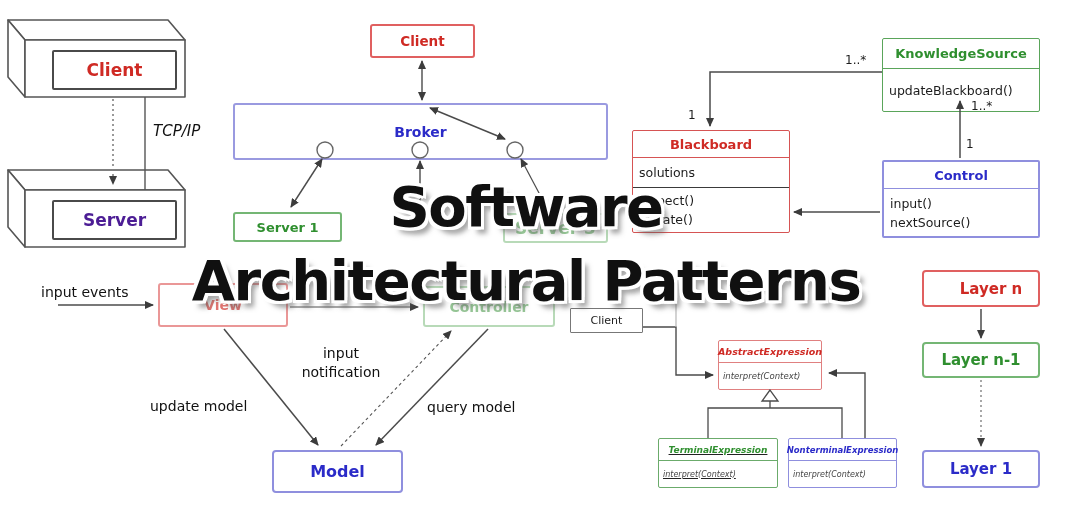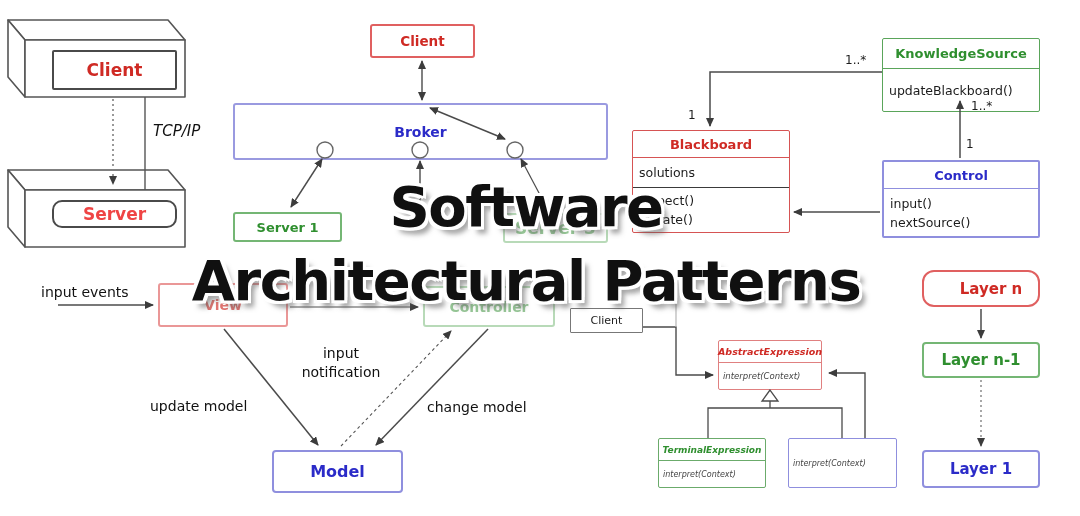--- a/index.html
+++ b/index.html
@@ -49,21 +49,21 @@
     <g stroke="#555" stroke-width="1.6" fill="#ffffff" stroke-linejoin="round">
       <polygon points="25,190 185,190 168,170 8,170"></polygon>
       <polygon points="8,170 25,190 25,247 8,227"></polygon>
       <rect x="25" y="190" width="160" height="57"></rect>
     </g>
   </svg>
 
   <div class="box" style="left:52px;top:50px;width:125px;height:40px;border:2px solid #4a4a4a;border-radius:2px;font-size:17px;color:#cf2a24;">
     <span>Client</span>
   </div>
-  <div class="box" style="left:52px;top:200px;width:125px;height:28px;border:2px solid #4a4a4a;border-radius:10px;font-size:17px;color:#ef4444;">
+  <div class="box" style="left:52px;top:200px;width:125px;height:40px;border:2px solid #4a4a4a;border-radius:2px;font-size:17px;color:#4c1d95;">
     <span>Server</span>
   </div>
   <div class="lbl" style="left:153px;top:122px;font-size:15px;color:#111;font-style:italic;">TCP/IP</div>
 
   <div class="box red-b" style="left:370px;top:24px;width:105px;height:34px;font-size:13.5px;">
     <span>Client</span>
   </div>
   <div class="box" style="left:233px;top:103px;width:375px;height:57px;border:2px solid #9a9ae0;font-weight:bold;font-size:14px;color:#2b2bc8;">
     <span>Broker</span>
   </div>
@@ -110,48 +110,49 @@
   </div>
   <div class="box green-b faint" style="left:423px;top:286px;width:132px;height:41px;font-size:14px;">
     <span>Controller</span>
   </div>
   <div class="box" style="left:272px;top:450px;width:131px;height:43px;border:2.5px solid #8f8fde;border-radius:4px;font-size:16px;color:#2b2bc8;">
     <span>Model</span>
   </div>
 
   <div class="lbl" style="left:41px;top:284px;font-size:14px;color:#111;">input events</div>
   <div class="lbl" style="left:150px;top:398px;font-size:14px;color:#111;">update model</div>
-  <div class="lbl" style="left:427px;top:399px;font-size:14px;color:#111;">change model</div>
+  <div class="lbl" style="left:427px;top:399px;font-size:14px;color:#111;">query model</div>
   <div style="position:absolute;left:283px;top:344px;width:116px;text-align:center;font-size:14px;line-height:19px;color:#111;z-index:2;white-space:normal;">input notification</div>
 
   <div class="box gray-b" style="left:570px;top:308px;width:73px;height:25px;font-size:11px;border-radius:1px;">
     <span>Client</span>
   </div>
 
   <div class="uml small-uml" style="left:718px;top:340px;width:104px;height:50px;border:1.5px solid #e08080;">
     <div class="t" style="height:21px;color:#cf2a24;border-bottom:1.2px solid #e08080;">AbstractExpression</div>
     <div class="c" style="flex:1;">
       <span>interpret(Context)</span>
     </div>
   </div>
 
-  <div class="uml small-uml" style="left:658px;top:438px;width:108px;height:50px;border:1.5px solid #6bab6b;">
+  <div class="uml small-uml" style="left:658px;top:438px;width:120px;height:50px;border:1.5px solid #6bab6b;text-decoration:underline;">
     <div class="t" style="height:21px;color:#2f8f2f;border-bottom:1.2px solid #6bab6b;font-size:9px;">TerminalExpression</div>
     <div class="c" style="flex:1;font-size:8px;">
       <span>interpret(Context)</span>
     </div>
   </div>
 
   <div class="uml small-uml" style="left:788px;top:438px;width:109px;height:50px;border:1.5px solid #8f8fde;">
+    <div class="t" style="height:21px;color:#2b2bc8;border-bottom:1.2px solid #8f8fde;font-size:8.5px;">NonterminalExpression</div>
     <div class="c" style="flex:1;font-size:8px;">
       <span>interpret(Context)</span>
     </div>
   </div>
 
-  <div class="box red-b" style="left:922px;top:270px;width:118px;height:37px;font-size:15px;border-radius:12px;padding-left:20px;">
+  <div class="box red-b" style="left:922px;top:270px;width:118px;height:37px;font-size:15px;border-radius:4px;padding-left:20px;">
     <span>Layer n</span>
   </div>
   <div class="box green-b" style="left:922px;top:342px;width:118px;height:36px;font-size:15px;border-radius:4px;">
     <span>Layer n-1</span>
   </div>
   <div class="box blue-b" style="left:922px;top:450px;width:118px;height:38px;font-size:15px;border-radius:4px;">
     <span>Layer 1</span>
   </div>
 
   <svg id="wires-fg" class="layer">

